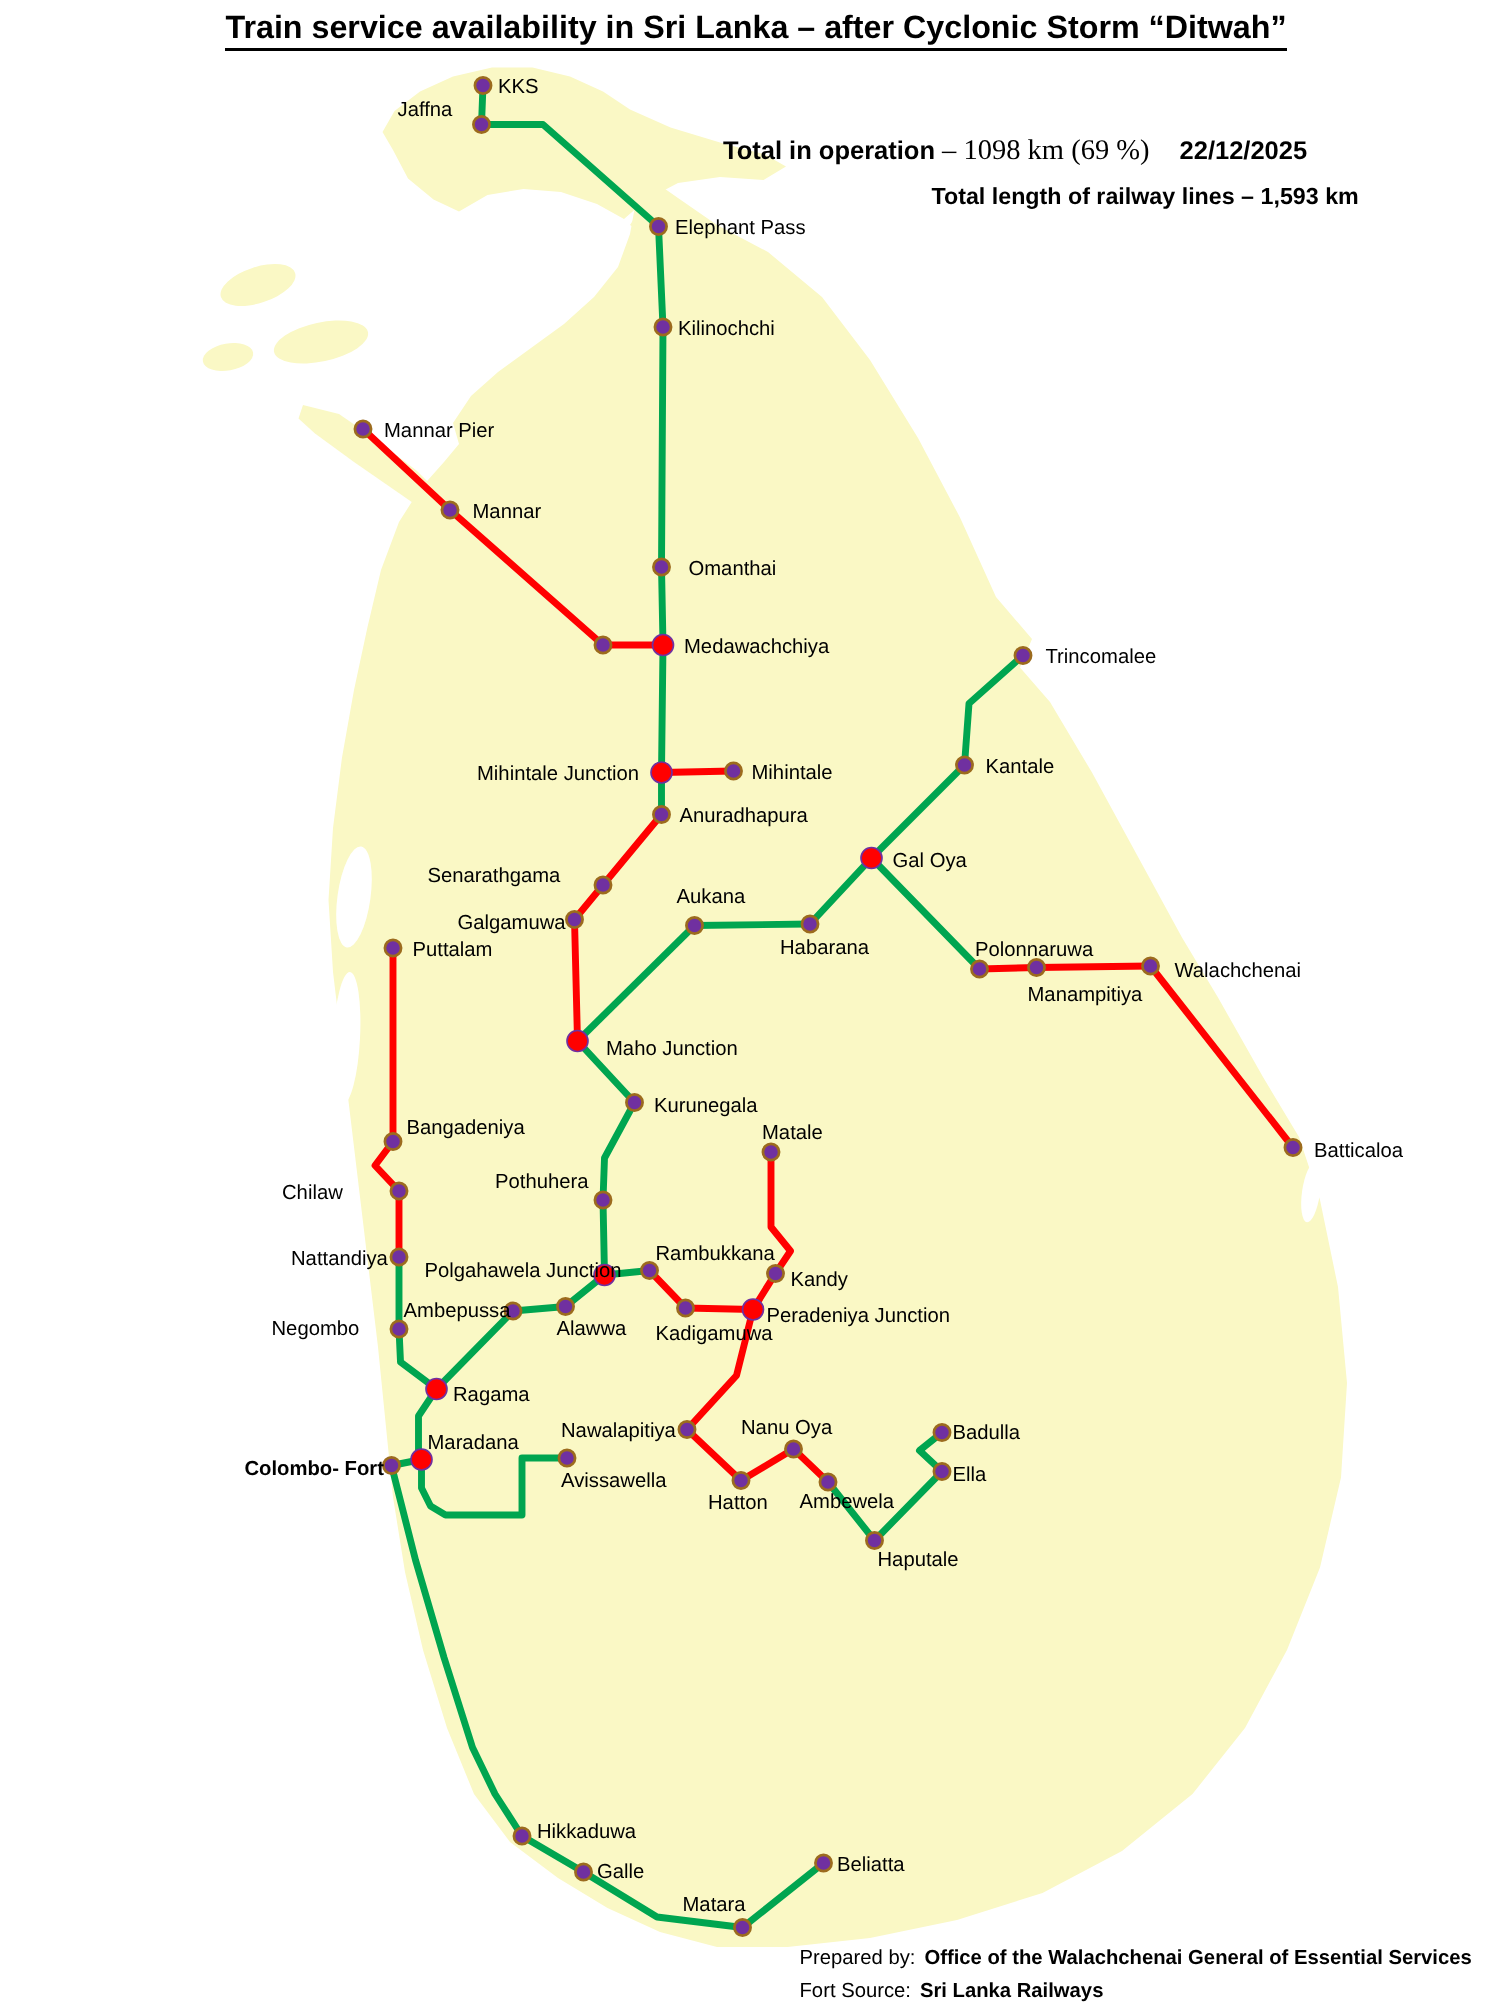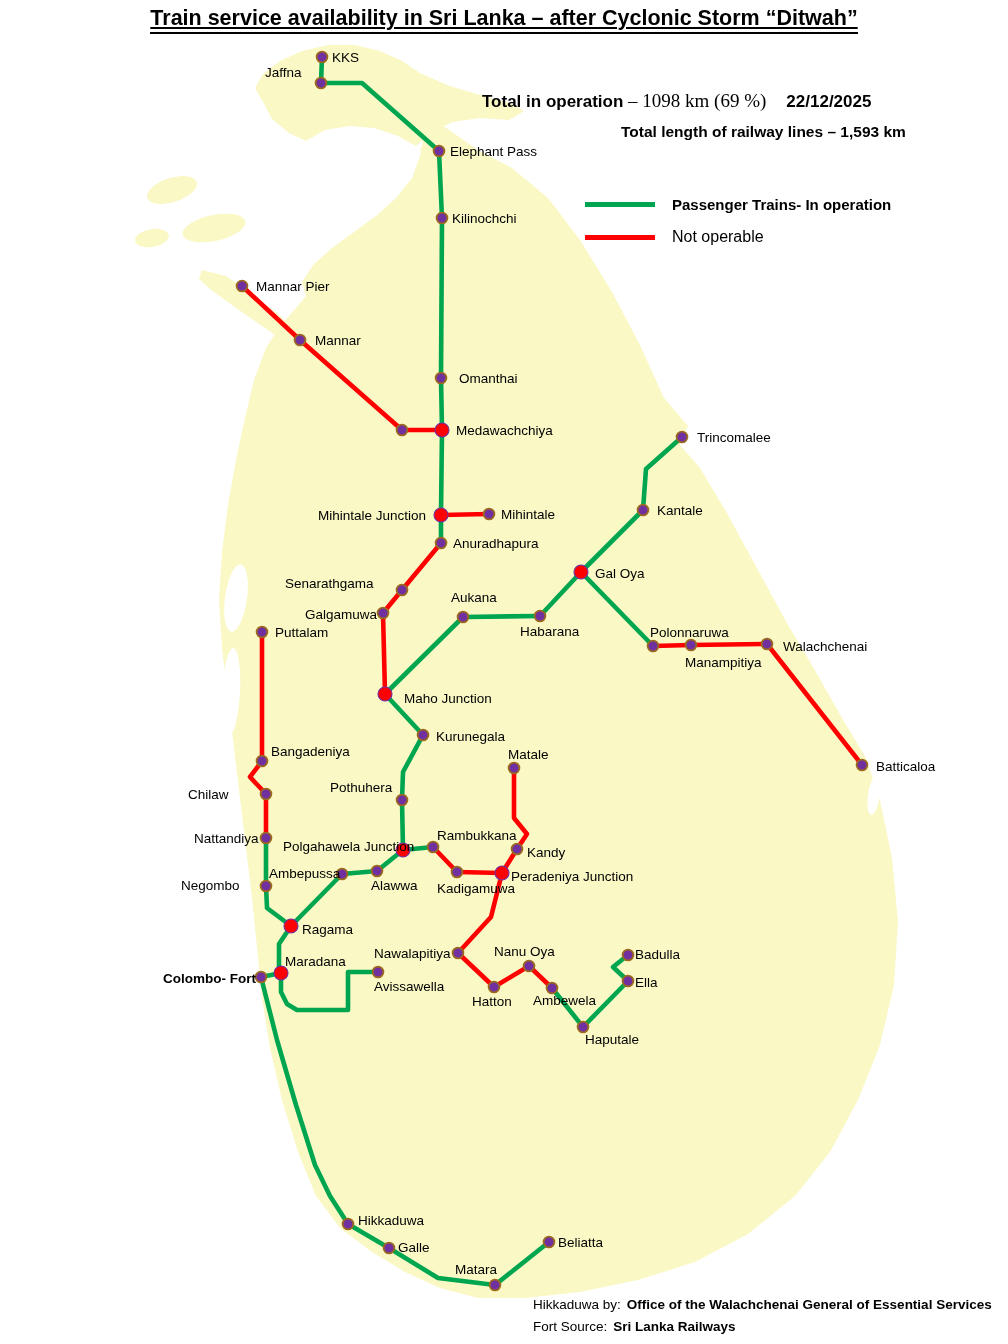--- a/index.html
+++ b/index.html
@@ -1,21 +1,21 @@
 <!DOCTYPE html>
 <html><head>
 <meta charset="utf-8">
 <style>
   html,body{margin:0;padding:0;background:#fff;}
   #canvas{position:relative;width:1008px;height:1344px;background:#ffffff;
           font-family:"Liberation Sans",sans-serif;overflow:hidden;}
   #map-svg{position:absolute;left:0;top:0;}
   .title{position:absolute;top:6px;left:0;width:100%;text-align:center;
          font-size:21.5px;font-weight:700;color:#000;}
-  .title .underlined{border-bottom:2.5px solid #000;padding-bottom:2px;text-decoration:underline;}
+  .title .underlined{border-bottom:2.5px solid #000;padding-bottom:2px;}
   .stats1{position:absolute;left:482px;top:90px;font-size:17px;font-weight:700;
           color:#000;white-space:nowrap;}
   .stats1 .serif{font-family:"Liberation Serif",serif;font-size:19px;font-weight:400;}
   .stats1 .date{margin-left:20px;}
   .stats2{position:absolute;left:621px;top:123px;font-size:15.5px;font-weight:700;
           color:#000;white-space:nowrap;}
   .legend{position:absolute;left:585px;top:192px;}
   .legend-row{display:flex;align-items:center;height:24px;margin-bottom:9px;}
   .swatch{width:70px;height:5px;margin-right:17px;flex:0 0 auto;}
   .legend-label{color:#000;}
@@ -193,29 +193,19 @@
       <text x="558" y="1247" fill="#000000" font-size="13.5" font-family="&quot;Liberation Sans&quot;, sans-serif" font-weight="400">Beliatta</text>
     </svg>
 
   <div class="title"><span class="underlined">Train service availability in Sri Lanka – after Cyclonic Storm “Ditwah”</span></div>
 
   <div class="stats1">
     <span>Total in operation </span><span class="serif">– 1098 km (69 %)</span><span class="date">22/12/2025</span>
   </div>
   <div class="stats2">Total length of railway lines – 1,593 km</div>
 
-  <div class="legend">
-    <div class="legend-row op">
-      <div class="swatch" style="background-color: rgb(0, 165, 80);"></div>
-      <div class="legend-label">Passenger Trains- In operation</div>
-    </div>
-    <div class="legend-row no">
-      <div class="swatch" style="background-color: rgb(255, 0, 0);"></div>
-      <div class="legend-label">Not operable</div>
-    </div>
-  </div>
 
   <div class="footer">
-    <div><span>Hikkaduwa by:</span><span class="gap"></span><span class="bold">Office of the Walachchenai General of Essential Services</span></div>
+    <div><span>Prepared by:</span><span class="gap"></span><span class="bold">Office of the Walachchenai General of Essential Services</span></div>
     <div><span>Fort Source:</span><span class="gap"></span><span class="bold">Sri Lanka Railways</span></div>
   </div>
 
 </div>
 
 </body></html>

